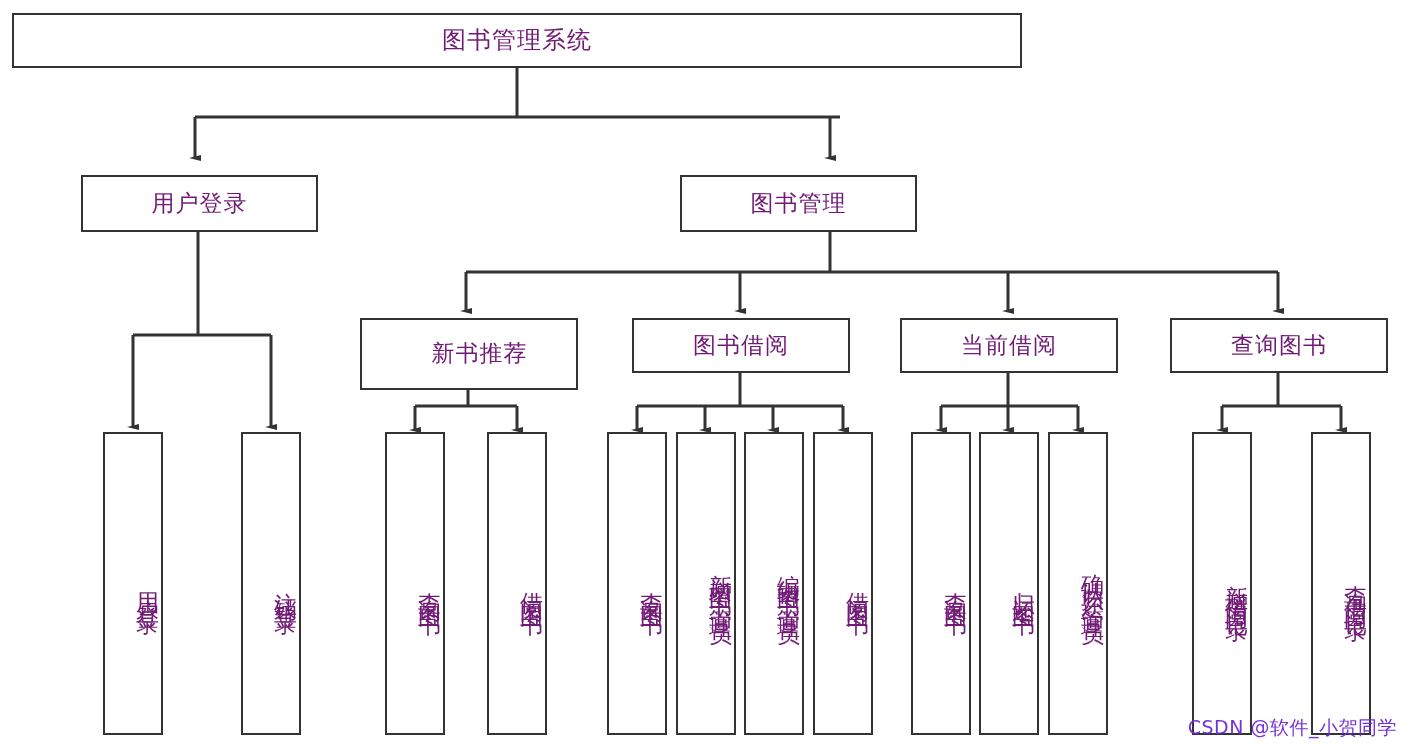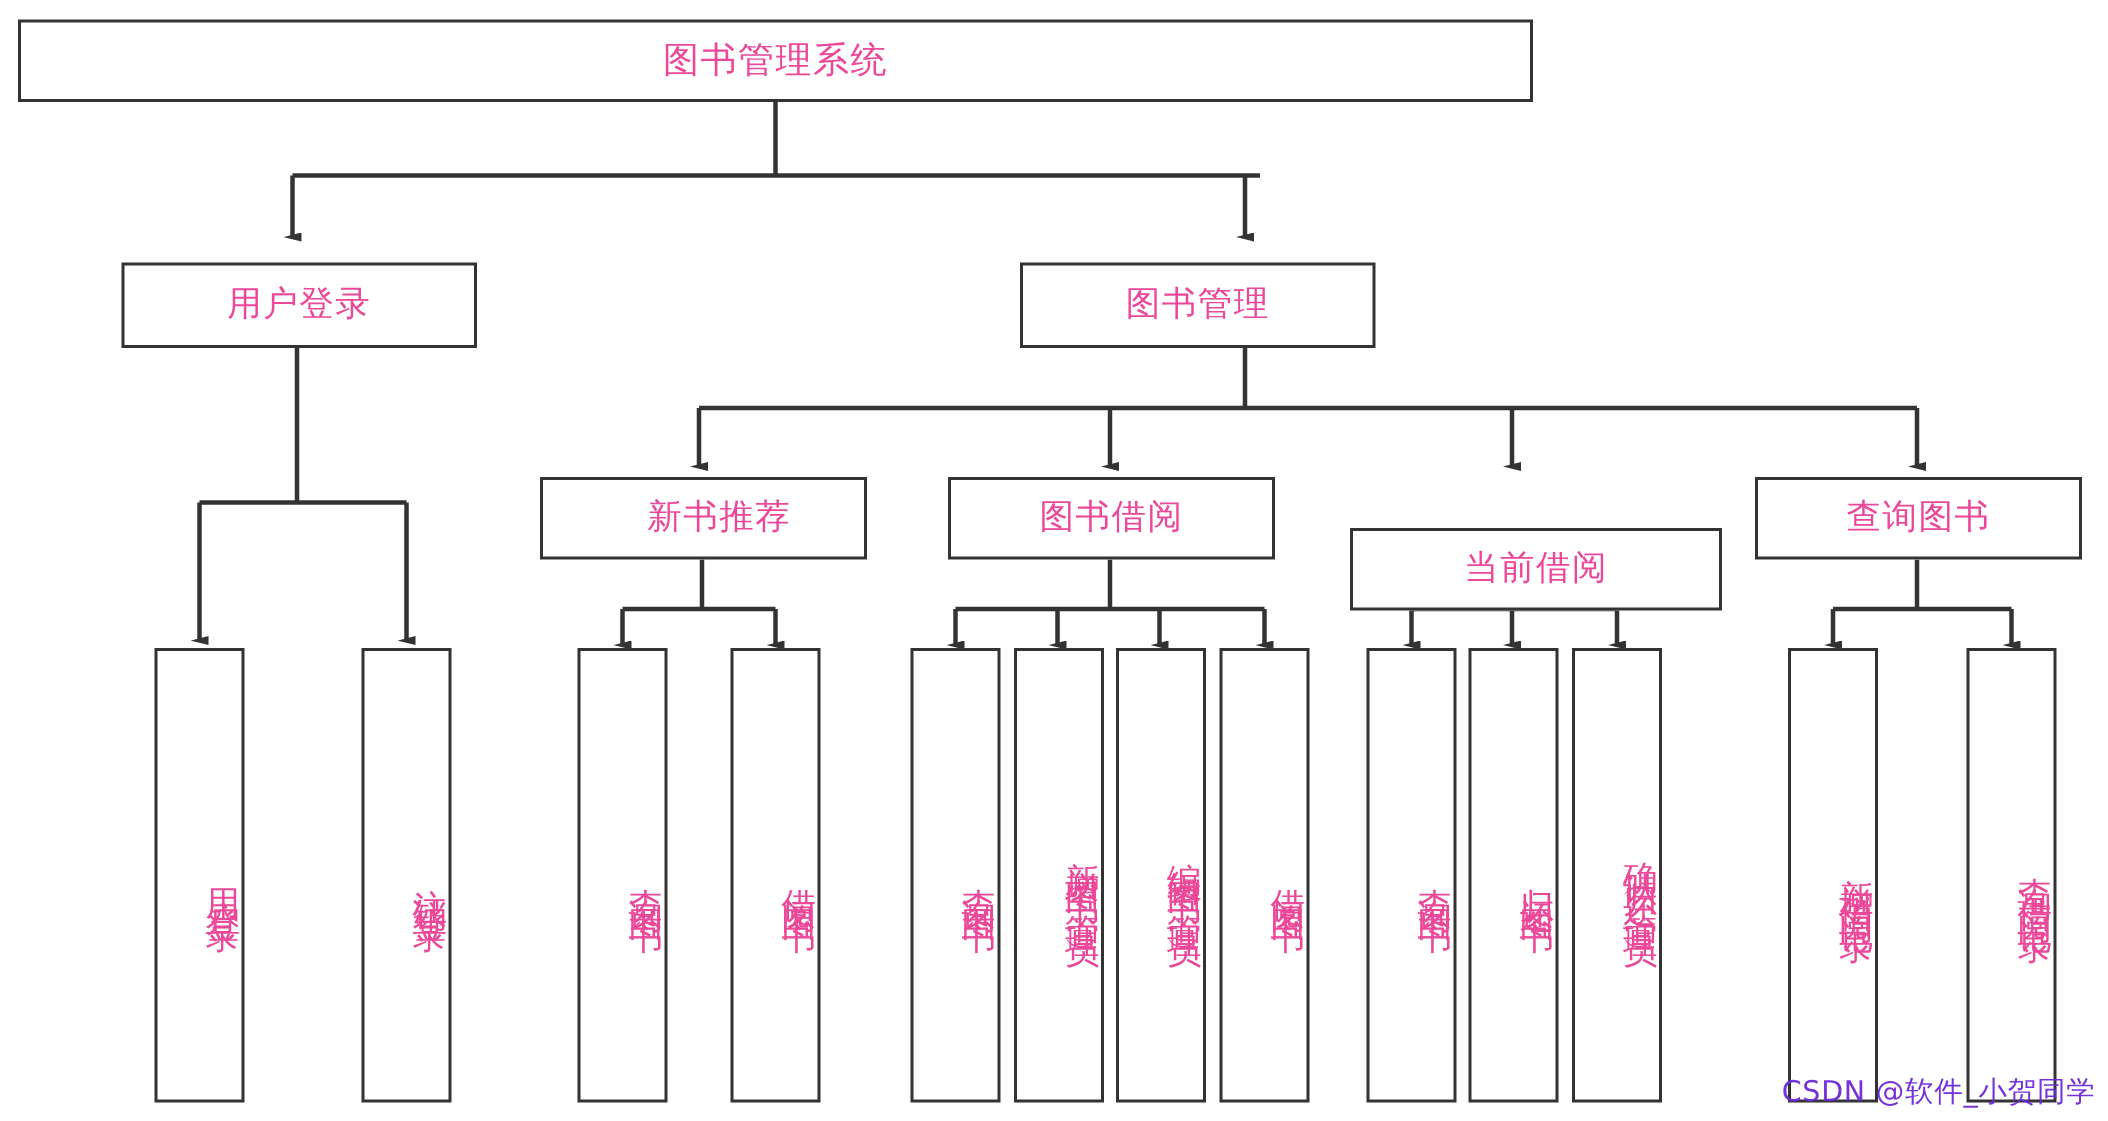--- a/index.html
+++ b/index.html
@@ -26,21 +26,21 @@
     pointer-events: none;
   }
   .node {
     position: absolute;
     box-sizing: border-box;
     border: 2px solid #333333;
     background: #ffffff;
     display: flex;
     align-items: center;
     justify-content: center;
-    color: #ec4899;
+    color: #701a75;
   }
   .node.h {
     font-size: 23px;
     letter-spacing: 1px;
     line-height: 1.2;
   }
   .node.root {
     font-size: 24px;
   }
   .node.v {
@@ -124,25 +124,25 @@
       <path d="M1341,406 L1341,430" marker-end="url(#arrow)"></path>
     </g>
   </svg>
 
   <div class="node h root" style="left:12px; top:13px; width:1010px; height:55px;">图书管理系统</div>
 
   <div class="node h" style="left:81px; top:175px; width:237px; height:57px;">用户登录</div>
 
   <div class="node h" style="left:680px; top:175px; width:237px; height:57px;">图书管理</div>
 
-  <div class="node h" style="left:360px; top:318px; width:218px; height:55px;padding-left:21px;">新书推荐</div>
+  <div class="node h" style="left:360px; top:318px; width:218px; height:72px;padding-left:21px;">新书推荐</div>
 
   <div class="node h" style="left:632px; top:318px; width:218px; height:55px;">图书借阅</div>
 
-  <div class="node h" style="left:900px; top:318px; width:248px; height:55px;margin-top:34px;">当前借阅</div>
+  <div class="node h" style="left:900px; top:318px; width:218px; height:55px;">当前借阅</div>
 
   <div class="node h" style="left:1170px; top:318px; width:218px; height:55px;">查询图书</div>
 
   <div class="node v" style="left:103px; top:432px; width:60px; height:303px;">
     <span class="vtext">用户登录</span>
   </div>
 
   <div class="node v" style="left:241px; top:432px; width:60px; height:303px;">
     <span class="vtext">注销登录</span>
   </div>

